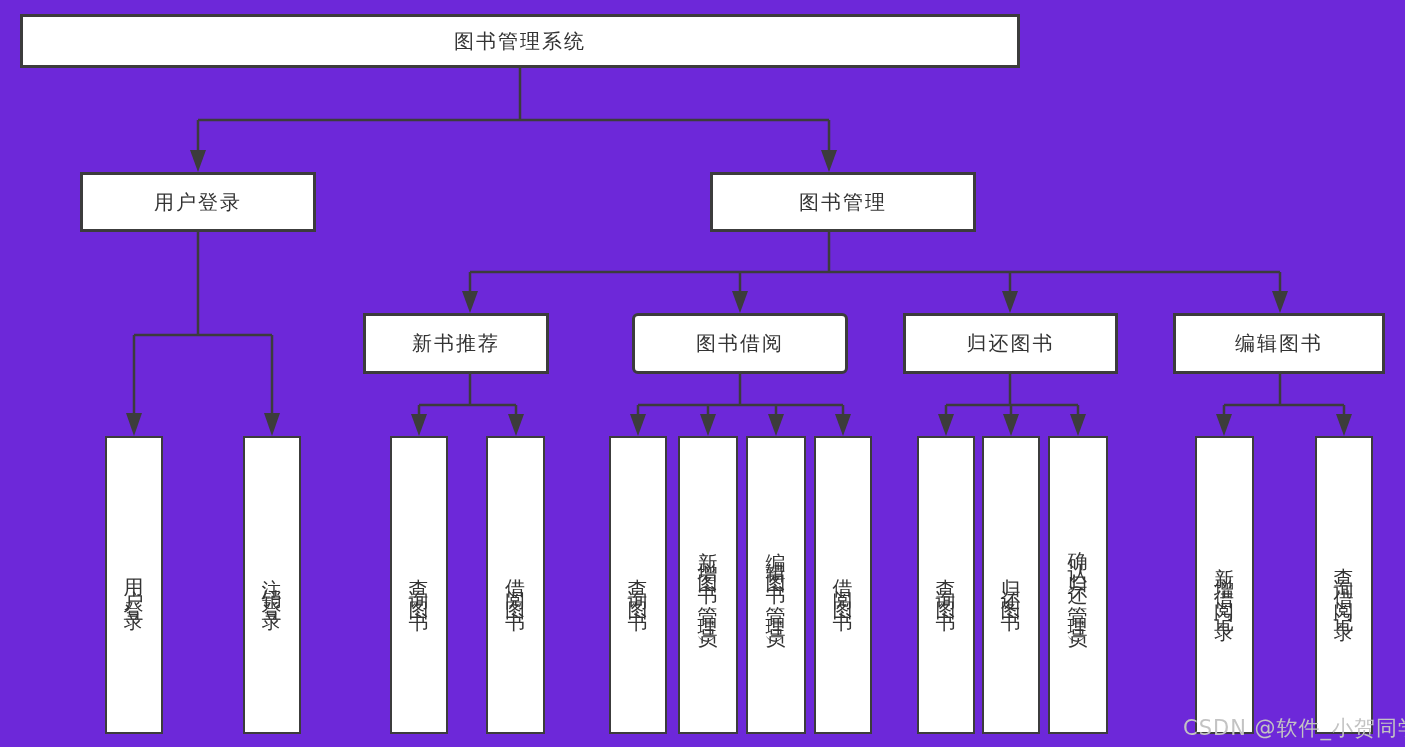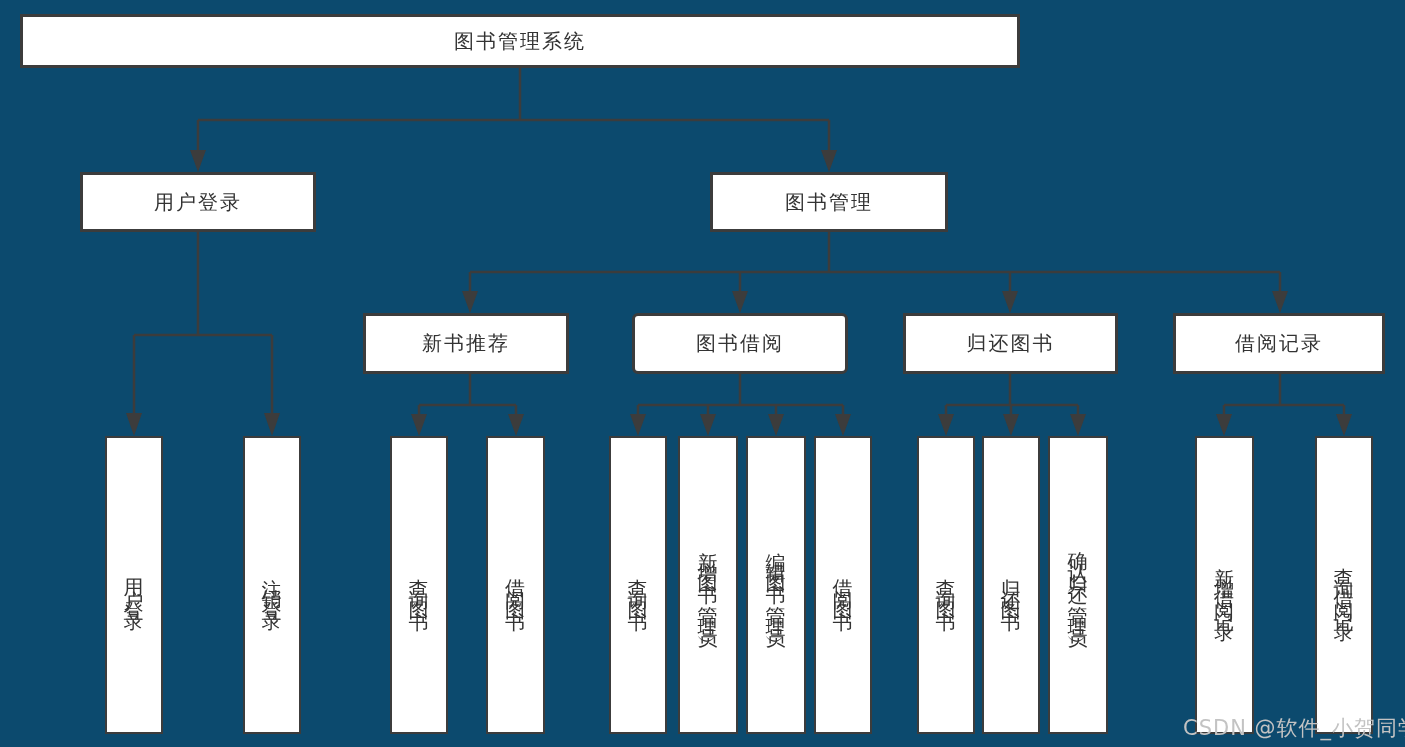--- a/index.html
+++ b/index.html
@@ -4,21 +4,21 @@
 <style>
   html, body {
     margin: 0;
     padding: 0;
     background: #ffffff;
   }
   .canvas {
     position: relative;
     width: 1405px;
     height: 747px;
-    background: #0c4a6e;
+    background: #6d28d9;
     font-family: "DejaVu Sans", "Liberation Sans", sans-serif;
     overflow: hidden;
   }
   .wires {
     position: absolute;
     left: 0;
     top: 0;
     z-index: 1;
   }
   .node {
@@ -103,26 +103,26 @@
       <polygon points="1070,414 1086,414 1078,436"></polygon>
 
       <polygon points="1216,414 1232,414 1224,436"></polygon>
       <polygon points="1336,414 1352,414 1344,436"></polygon>
     </g>
   </svg>
 
   <div class="node" style="left:20px; top:14px; width:1000px; height:54px;">图书管理系统</div>
 
   <div class="node" style="left:80px; top:172px; width:236px; height:60px;">用户登录</div>
-  <div class="node" style="left:710px; top:172px; width:238px; height:60px;">图书管理</div>
+  <div class="node" style="left:710px; top:172px; width:266px; height:60px;">图书管理</div>
 
-  <div class="node" style="left:363px; top:313px; width:206px; height:61px;">新书推荐</div>
+  <div class="node" style="left:363px; top:313px; width:186px; height:61px;">新书推荐</div>
   <div class="node" style="left:632px; top:313px; width:216px; height:61px;border-radius:6px;">图书借阅</div>
   <div class="node" style="left:903px; top:313px; width:215px; height:61px;">归还图书</div>
-  <div class="node" style="left:1173px; top:313px; width:212px; height:61px;">借阅记录</div>
+  <div class="node" style="left:1173px; top:313px; width:212px; height:61px;">编辑图书</div>
 
   <div class="node leaf" style="left:105px; top:436px; width:58px; height:298px;">
     <span class="vtext">用户登录</span>
   </div>
   <div class="node leaf" style="left:243px; top:436px; width:58px; height:298px;">
     <span class="vtext">注销登录</span>
   </div>
 
   <div class="node leaf" style="left:390px; top:436px; width:58px; height:298px;">
     <span class="vtext">查询图书</span>

